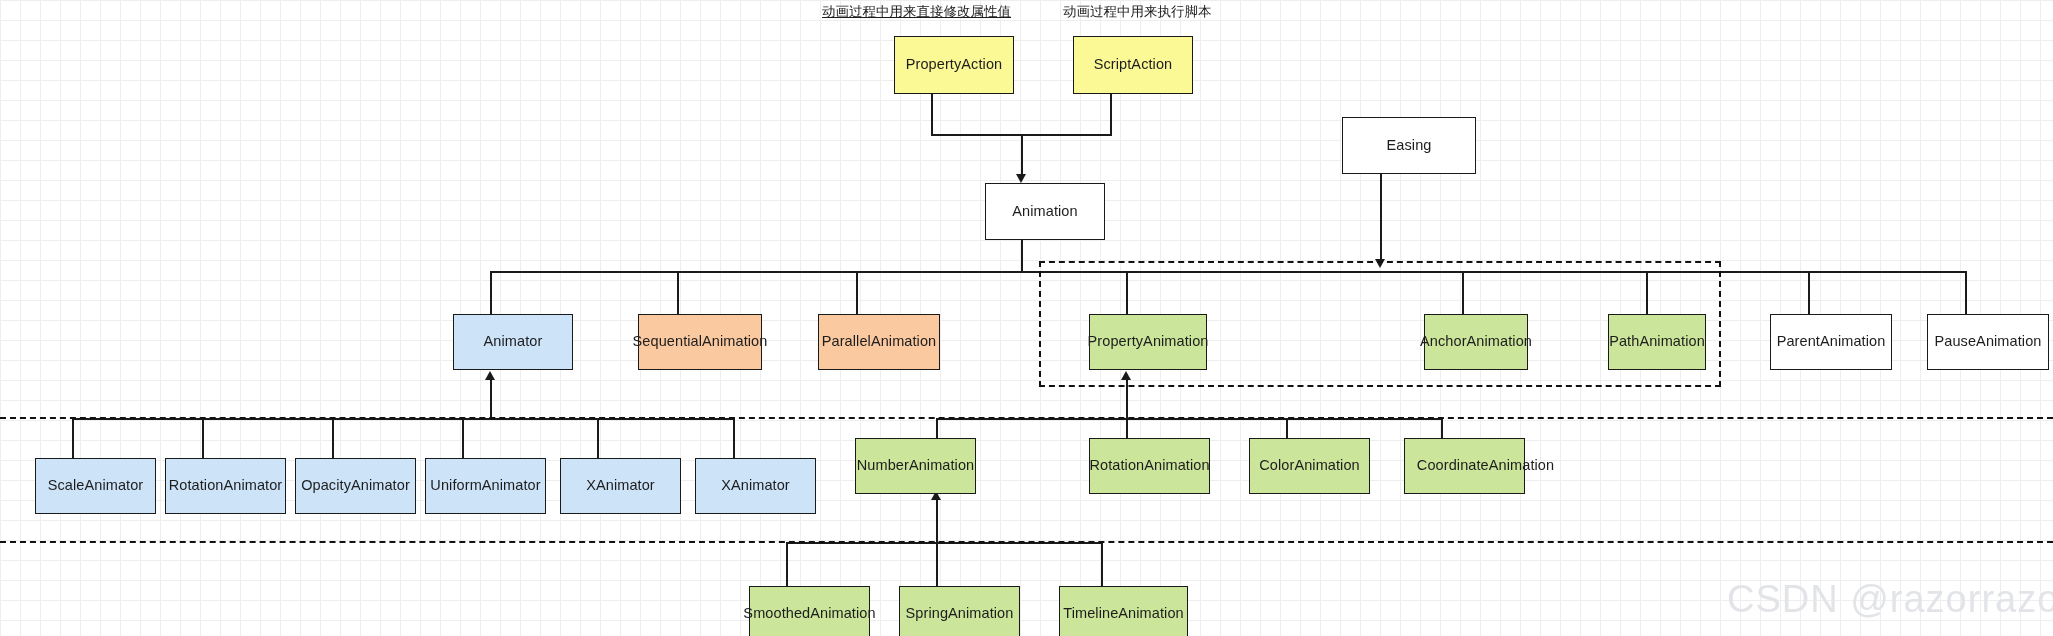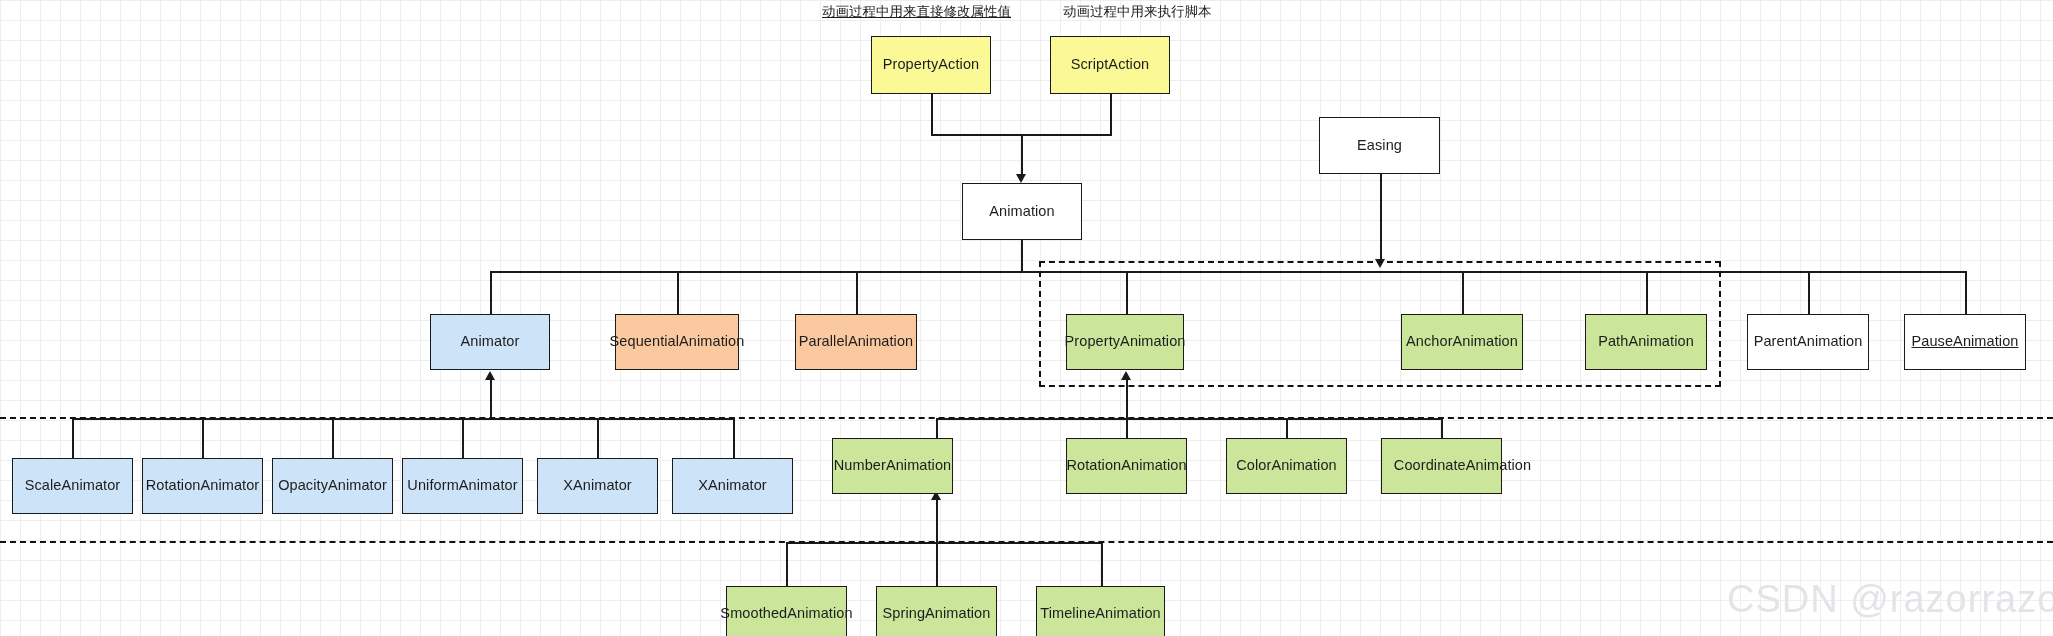--- a/index.html
+++ b/index.html
@@ -25,20 +25,21 @@
     position:absolute;
     box-sizing:border-box;
     border:1.6px solid #1a1a1a;
     display:flex;align-items:center;justify-content:center;
     font-size:14.5px;
     color:#1d1d1d;
     line-height:1.1;
     text-align:center;
     letter-spacing:0.1px;
     white-space:nowrap;
+    margin-left:23px;
   }
   .n-white{background:#ffffff;}
   .n-yellow{background:#fbf896;}
   .n-blue{background:#cde3f8;}
   .n-orange{background:#fac9a0;}
   .n-green{background:#cbe59b;}
 
   .note{
     position:absolute;
     font-size:13.5px;
@@ -154,21 +155,21 @@
   <div class="dash-h" style="left:0px;top:541px;width:2053px;"></div>
 
   <div class="node n-yellow" style="left:871px;top:36px;width:120px;height:58px;">
     <span>PropertyAction</span>
   </div>
 
   <div class="node n-yellow" style="left:1050px;top:36px;width:120px;height:58px;">
     <span>ScriptAction</span>
   </div>
 
-  <div class="node n-white" style="left:1319px;top:117px;width:121px;height:57px;">
+  <div class="node n-white" style="left:1319px;top:117px;width:134px;height:57px;">
     <span>Easing</span>
   </div>
 
   <div class="node n-white" style="left:962px;top:183px;width:120px;height:57px;">
     <span>Animation</span>
   </div>
 
   <div class="node n-blue" style="left:430px;top:314px;width:120px;height:56px;">
     <span>Animator</span>
   </div>
@@ -178,33 +179,33 @@
   </div>
 
   <div class="node n-orange" style="left:795px;top:314px;width:122px;height:56px;">
     <span>ParallelAnimation</span>
   </div>
 
   <div class="node n-green" style="left:1066px;top:314px;width:118px;height:56px;">
     <span>PropertyAnimation</span>
   </div>
 
-  <div class="node n-green" style="left:1401px;top:314px;width:122px;height:56px;">
+  <div class="node n-green" style="left:1401px;top:314px;width:104px;height:56px;">
     <span>AnchorAnimation</span>
   </div>
 
-  <div class="node n-green" style="left:1585px;top:314px;width:122px;height:56px;">
+  <div class="node n-green" style="left:1585px;top:314px;width:98px;height:56px;">
     <span>PathAnimation</span>
   </div>
 
   <div class="node n-white" style="left:1747px;top:314px;width:122px;height:56px;">
     <span>ParentAnimation</span>
   </div>
 
-  <div class="node n-white" style="left:1904px;top:314px;width:122px;height:56px;text-decoration:underline;">
+  <div class="node n-white" style="left:1904px;top:314px;width:122px;height:56px;">
     <span>PauseAnimation</span>
   </div>
 
   <div class="node n-blue" style="left:12px;top:458px;width:121px;height:56px;">
     <span>ScaleAnimator</span>
   </div>
 
   <div class="node n-blue" style="left:142px;top:458px;width:121px;height:56px;">
     <span>RotationAnimator</span>
   </div>

